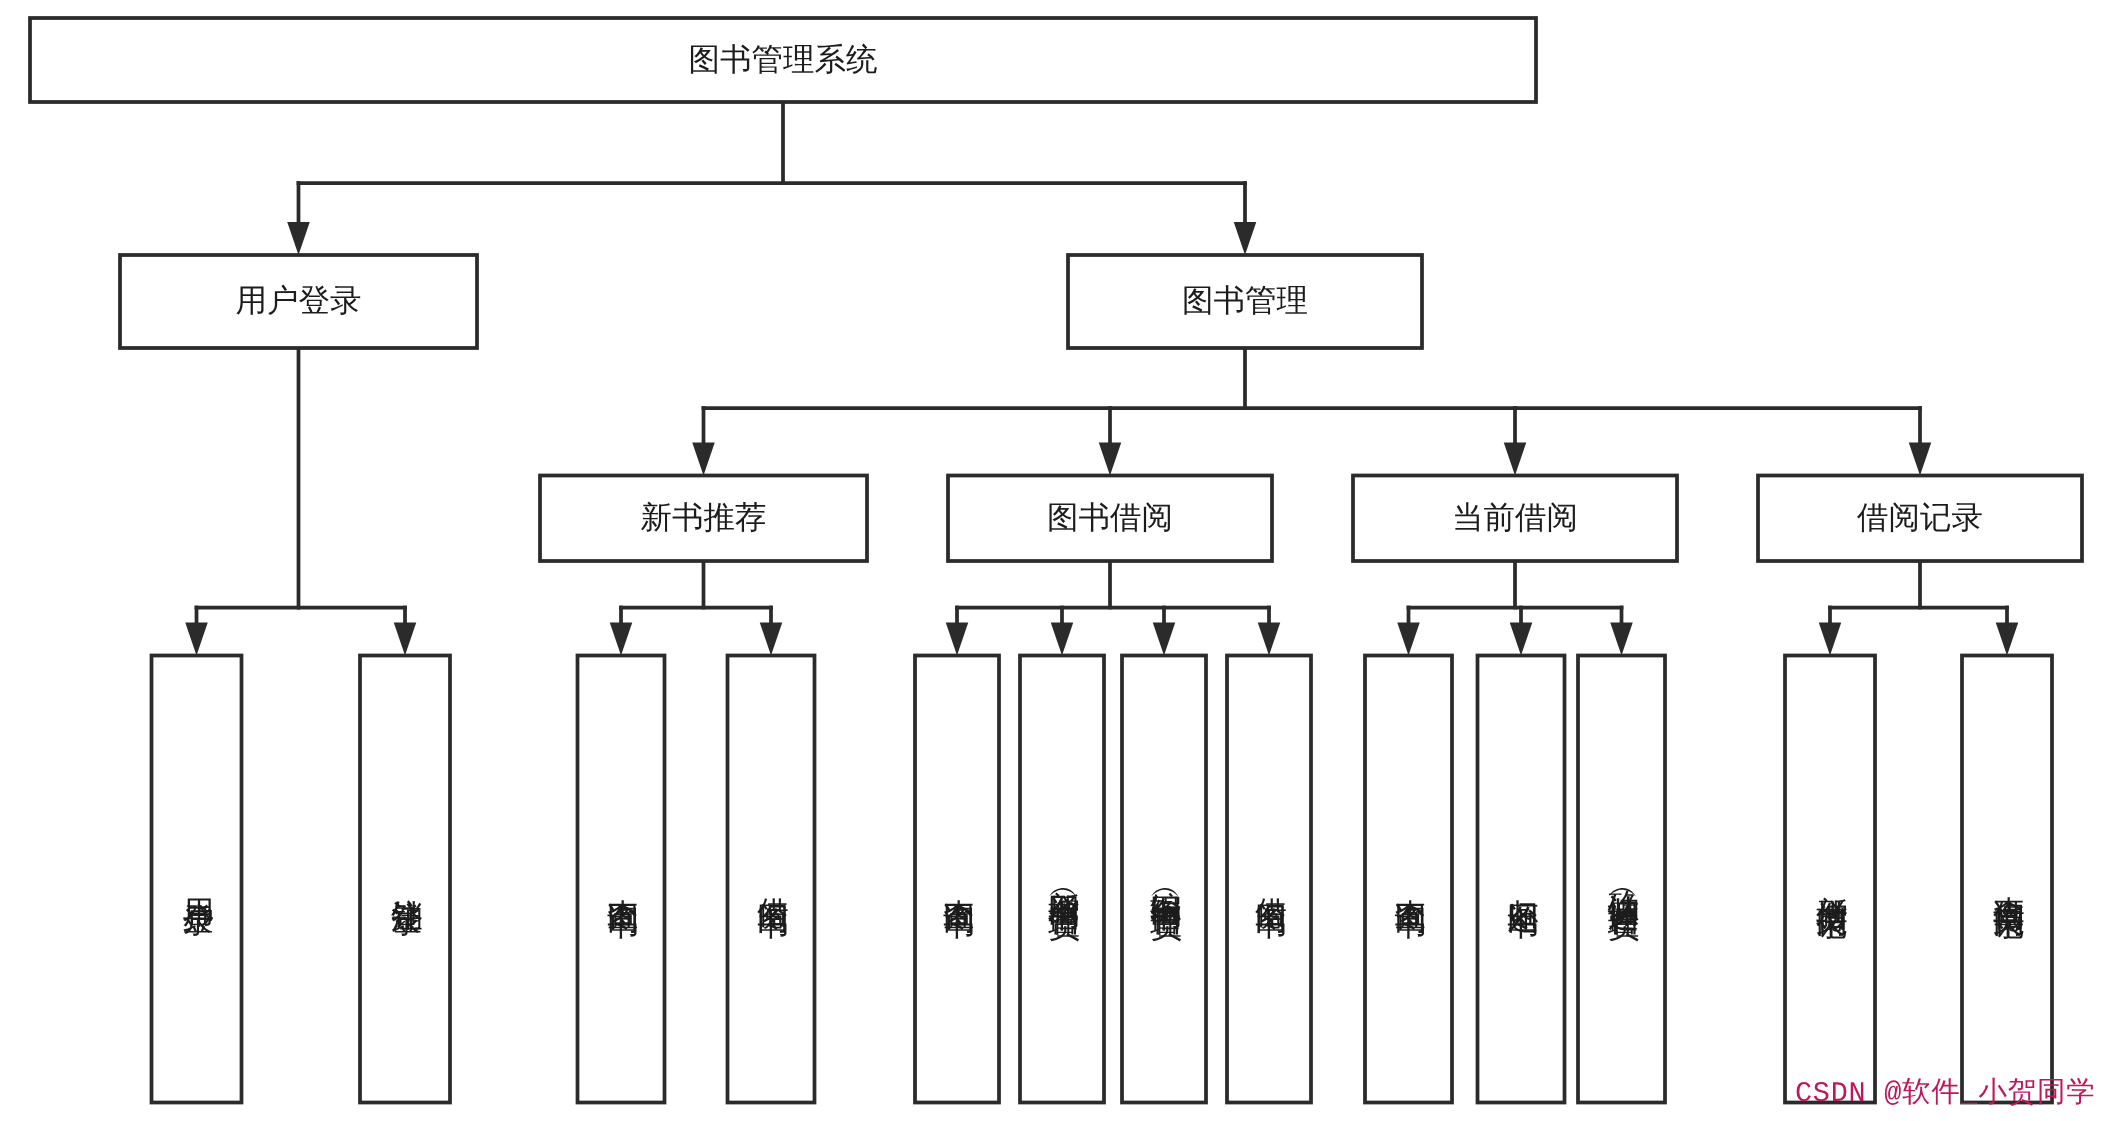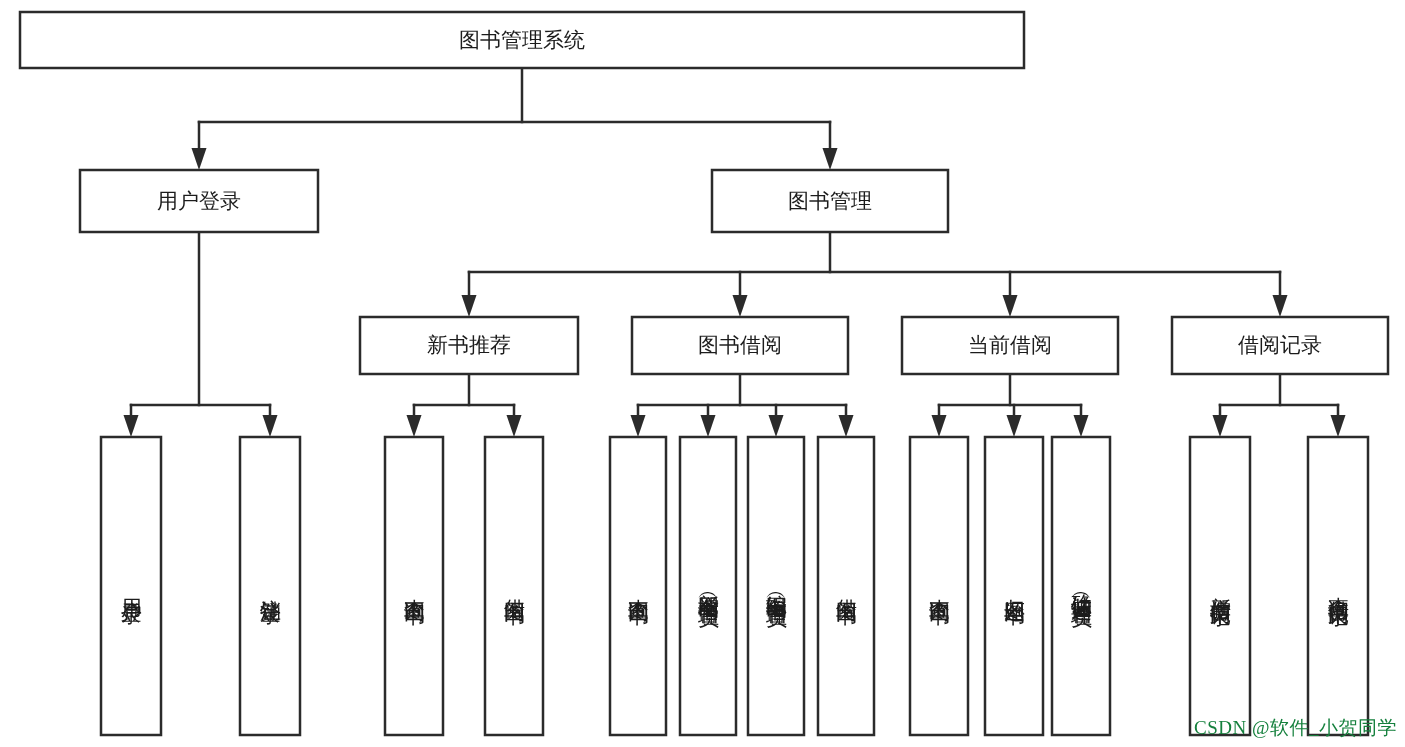--- a/index.html
+++ b/index.html
@@ -63,23 +63,23 @@
     letter-spacing: 2px;
     color: #1c1c1c;
     white-space: nowrap;
     pointer-events: none;
     user-select: none;
   }
   .watermark {
     position: absolute;
     right: 8px;
     bottom: 6px;
-    font-family: Liberation Serif, serif;
+    font-family: Liberation Mono, monospace;
     font-size: 19px;
-    color: #15803d;
+    color: #be185d;
     letter-spacing: 0.5px;
     user-select: none;
     margin-left: 20px;
   }
 </style>
 </head>
 <body>
 
 <div id="diagram-root">
   <svg class="diagram-canvas" viewBox="0 0 1405 747">

